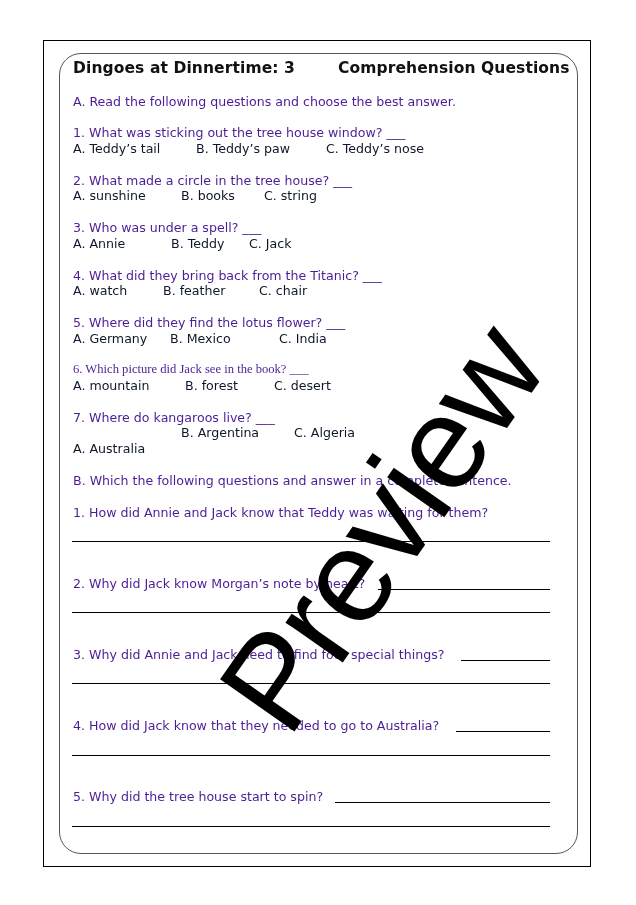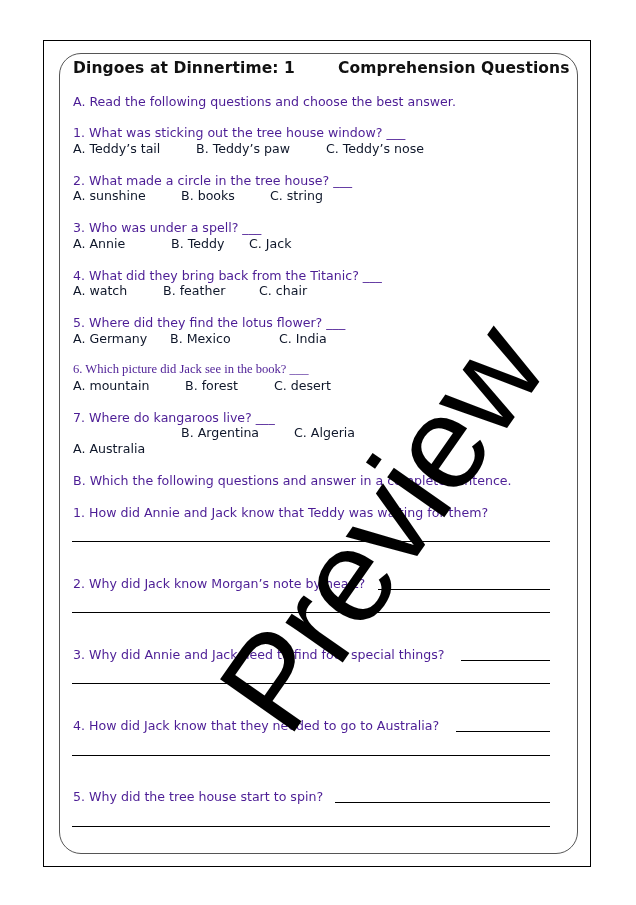--- a/index.html
+++ b/index.html
@@ -72,37 +72,37 @@
       letter-spacing: -2px;
       pointer-events: none;
     }
   </style>
 </head>
 <body>
 
 <div class="outer-frame"></div>
 <div class="inner-frame"></div>
 
-<div class="abs title" style="left:73px; top:59px;">Dingoes at Dinnertime: 1</div>
+<div class="abs title" style="left:73px; top:59px;">Dingoes at Dinnertime: 3</div>
 <div class="abs title" style="left:338px; top:59px;">Comprehension Questions</div>
 
 <div class="abs text" style="left:73px; top:94px;">A. Read the following questions and choose the best answer.</div>
 
 <div>
   <div class="abs text" style="left:73px; top:125px;">1. What was sticking out the tree house window? ___</div>
   <div class="opt" style="left:73px; top:141px;">A. Teddy’s tail</div>
   <div class="opt" style="left:196px; top:141px;">B. Teddy’s paw</div>
   <div class="opt" style="left:326px; top:141px;">C. Teddy’s nose</div>
 </div>
 
 <div>
   <div class="abs text" style="left:73px; top:173px;">2. What made a circle in the tree house? ___</div>
   <div class="opt" style="left:73px; top:188px;">A. sunshine</div>
   <div class="opt" style="left:181px; top:188px;">B. books</div>
-  <div class="opt" style="left:270px; top:188px;">C. string</div>
+  <div class="opt" style="left:264px; top:188px;">C. string</div>
 </div>
 
 <div>
   <div class="abs text" style="left:73px; top:220px;">3. Who was under a spell? ___</div>
   <div class="opt" style="left:73px; top:236px;">A. Annie</div>
   <div class="opt" style="left:160px; top:236px;margin-left:11px;">B. Teddy</div>
   <div class="opt" style="left:249px; top:236px;">C. Jack</div>
 </div>
 
 <div>

